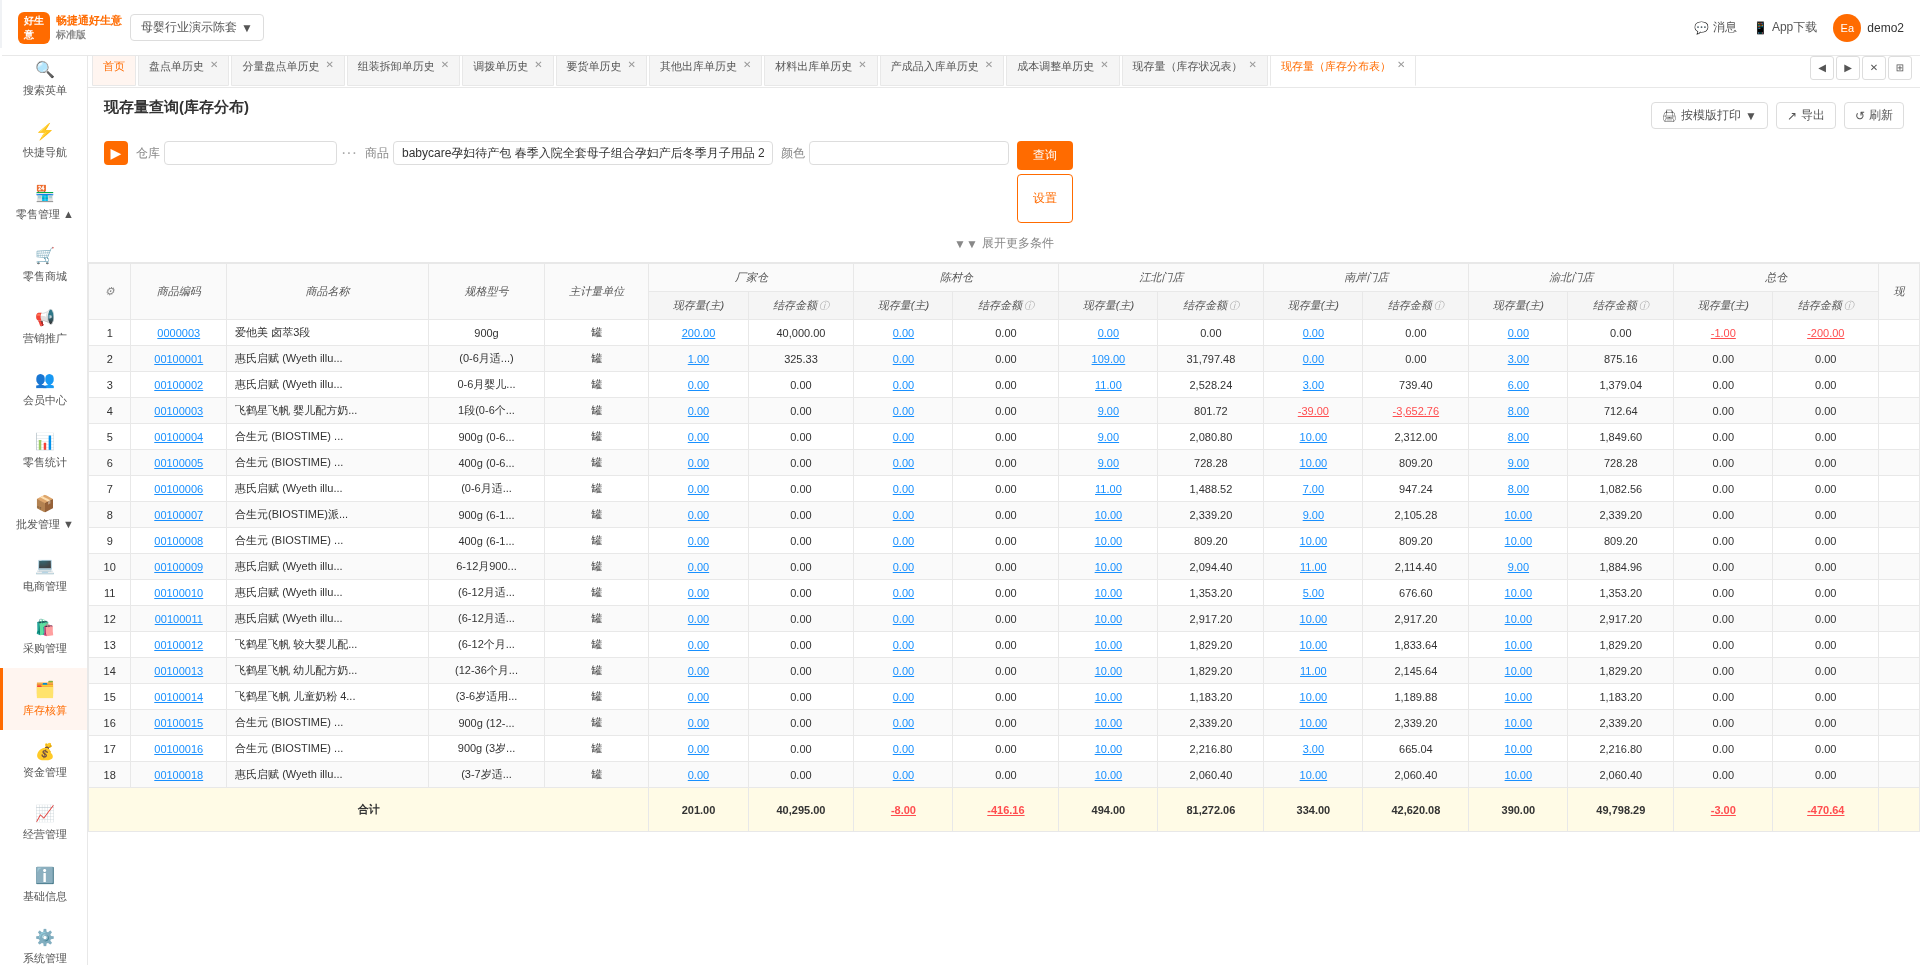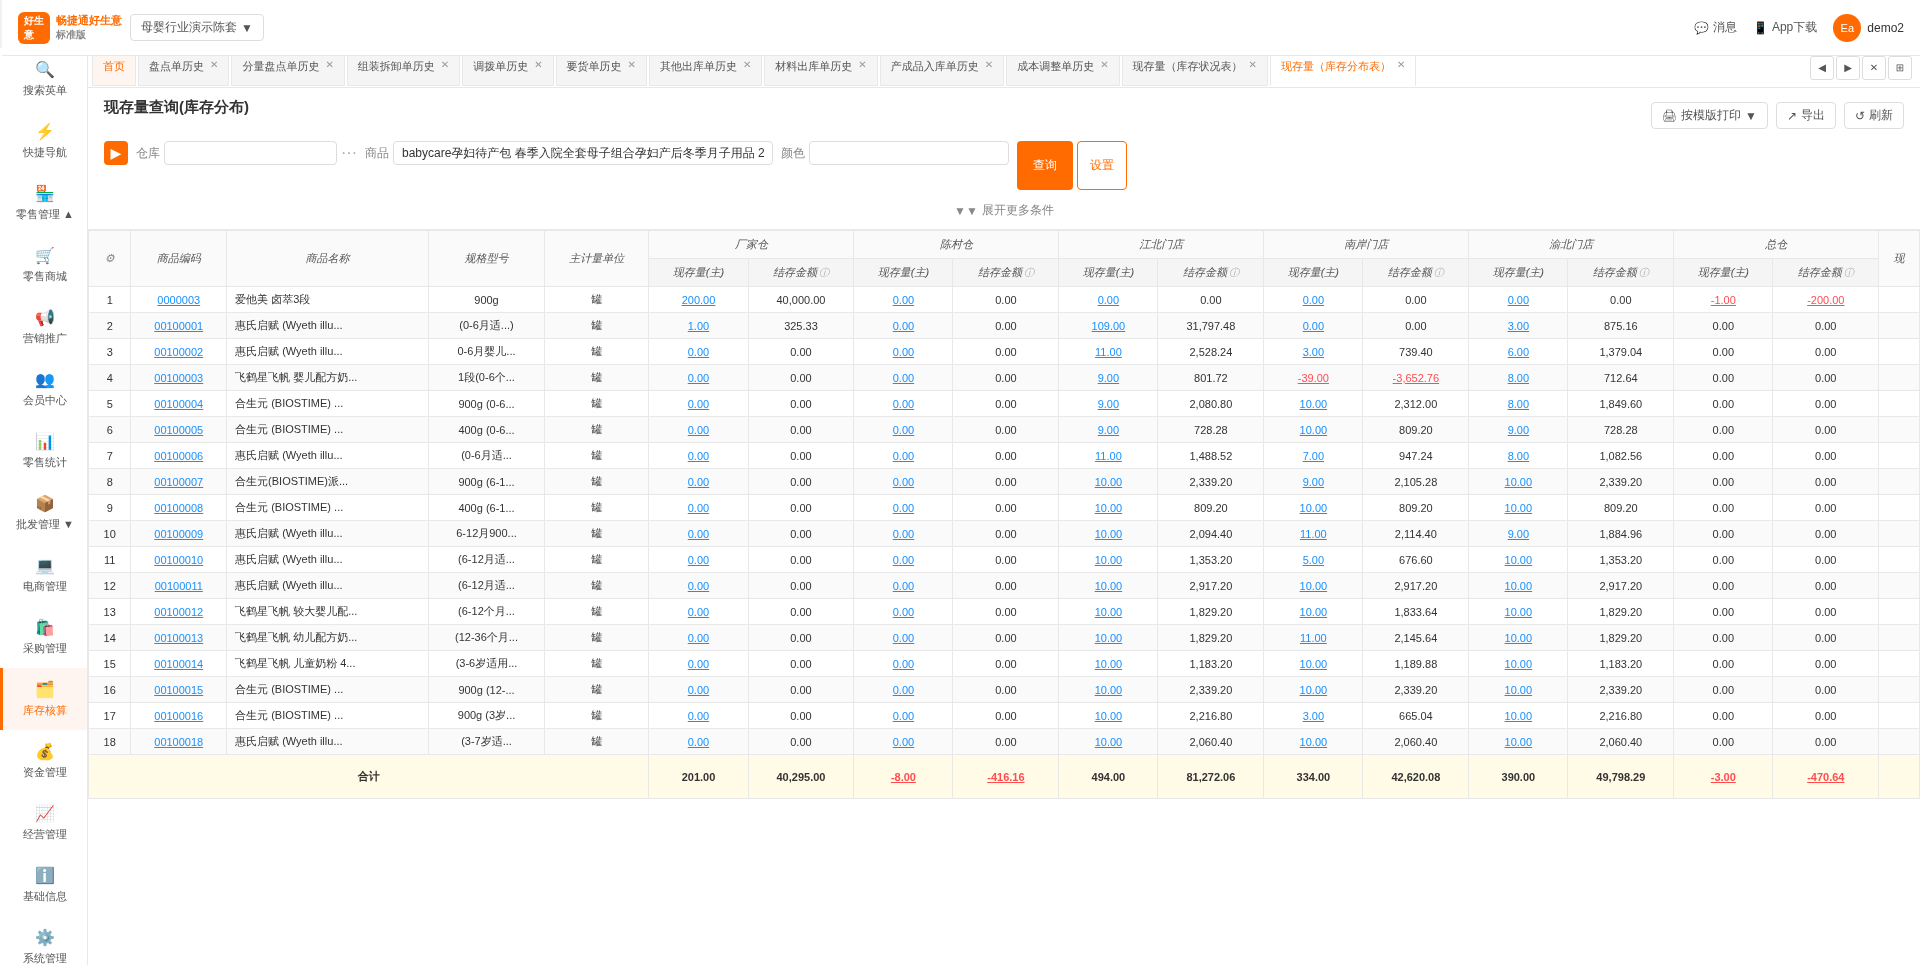--- a/index.html
+++ b/index.html
@@ -96,21 +96,21 @@
       padding: 4px 8px;
     }
     .search-btn {
       background: #ff6b00; color: #fff; border: none; border-radius: 4px;
       padding: 6px 16px; font-size: 12px; cursor: pointer; white-space: nowrap;
     }
     .setting-btn {
       background: #fff; color: #ff6b00; border: 1px solid #ff6b00; border-radius: 4px;
       padding: 15px 12px; font-size: 12px; cursor: pointer; white-space: nowrap;
     }
-    .filter-buttons { display: flex; flex-direction: row; gap: 4px; }
+    .filter-buttons { display: flex; flex-direction: column; gap: 4px; }
 
     
     .table-container {
       flex: 1; overflow: auto; background: #fff; margin: 0;
     }
     table {
       width: 100%; border-collapse: collapse; font-size: 11px;
       min-width: 1600px;
     }
     thead tr th {

